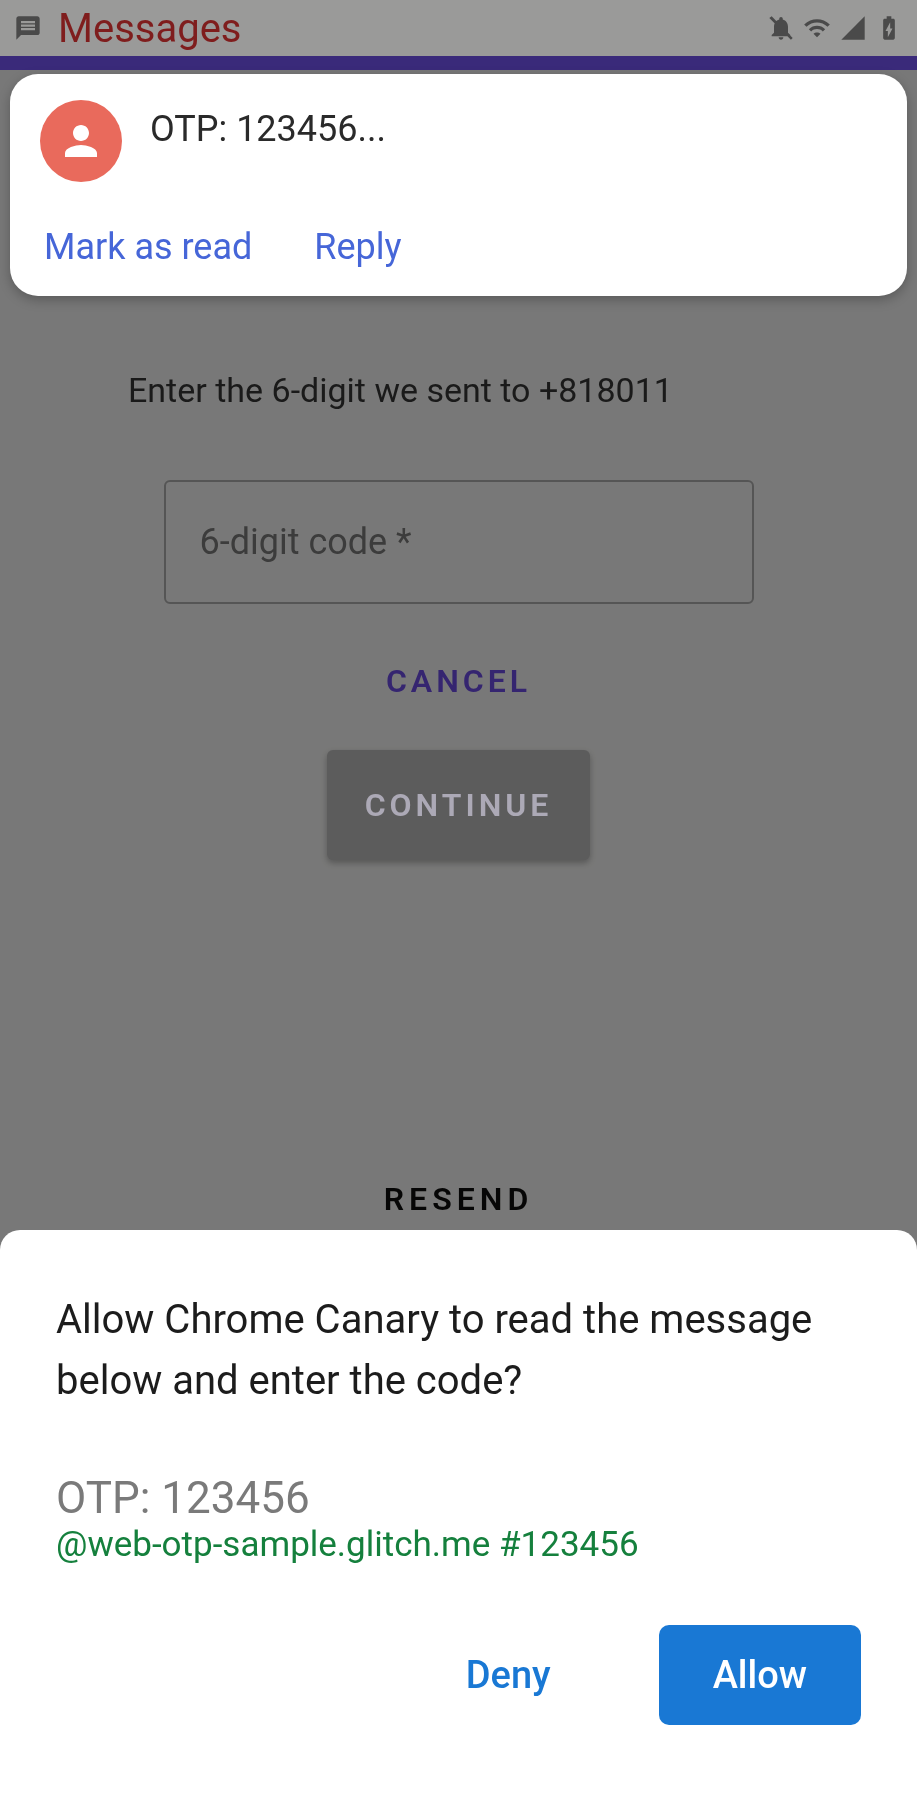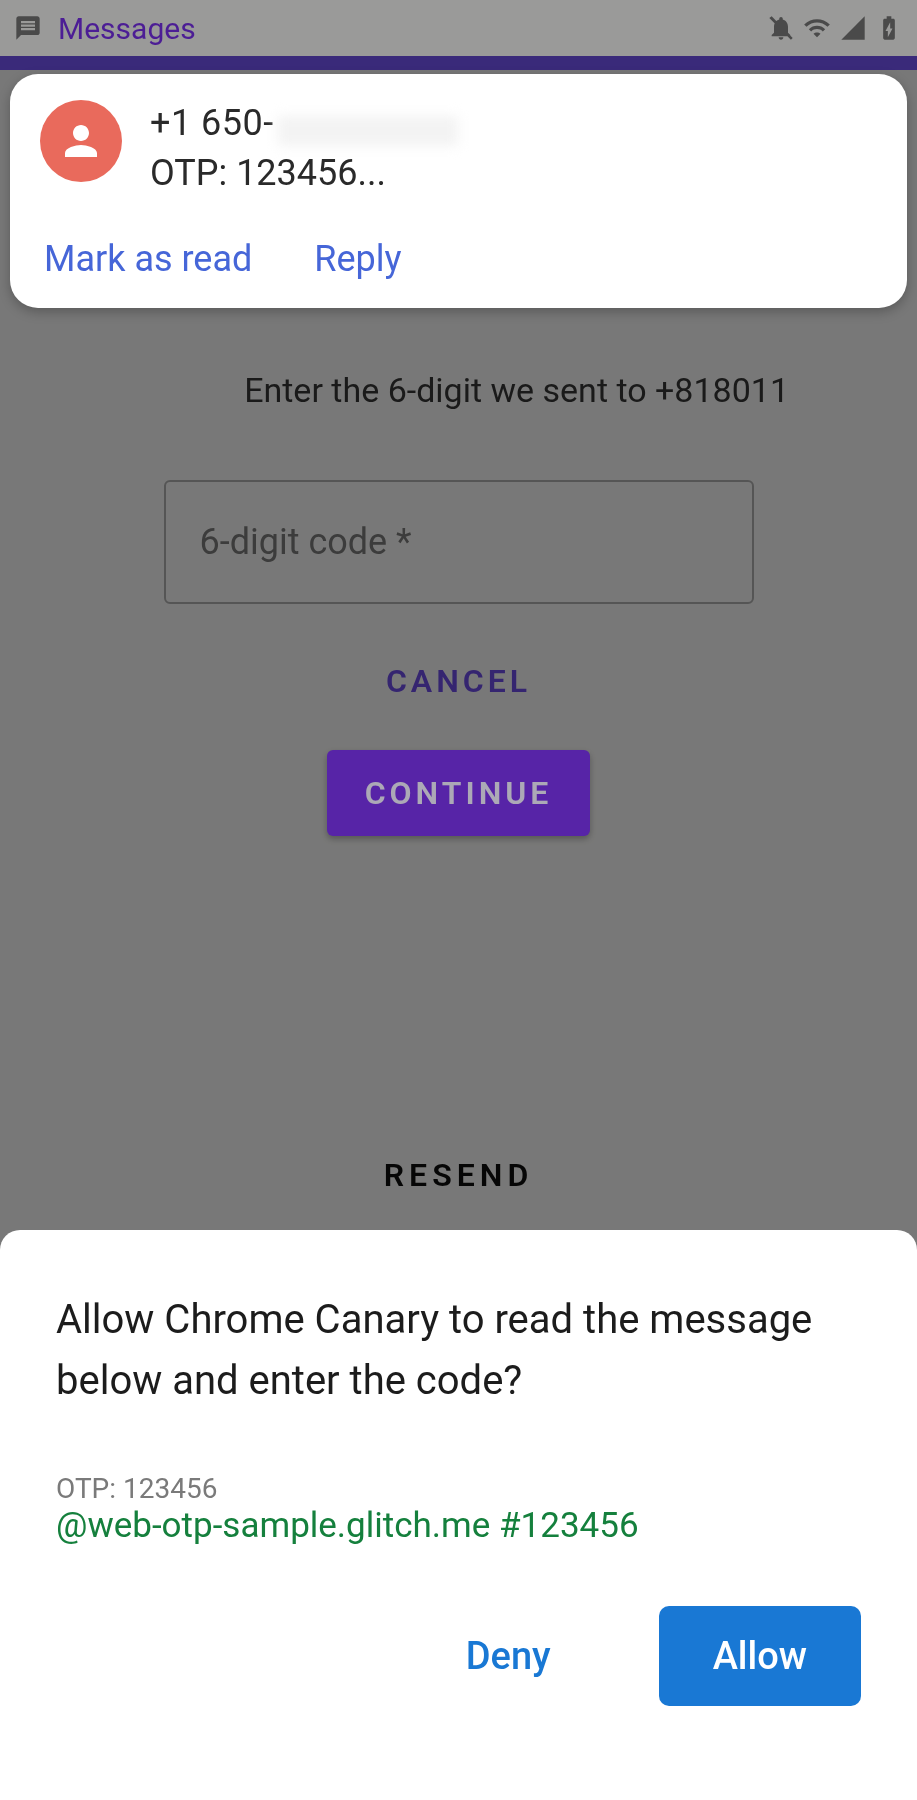--- a/index.html
+++ b/index.html
@@ -27,22 +27,22 @@
       display: flex;
       align-items: center;
       gap: 16px;
     }
     .statusbar-right {
       display: flex;
       align-items: center;
       gap: 8px;
     }
     .statusbar .app-label {
-      font-size: 30px;
-      color: #4c1d95;
+      font-size: 40px;
+      color: #7f1d1d;
       font-weight: 400;
     }
     .icon-generic {
       width: 28px;
       height: 28px;
       fill: #4a4a4a;
     }
     .purple-bar {
       height: 14px;
       background: #3a2a7a;
@@ -123,21 +123,21 @@
       left: 0;
       right: 0;
       bottom: 0;
       background: #9a9a99;
       filter: brightness(0.78) contrast(0.95);
       padding-top: 300px;
     }
     .instruction {
       font-size: 34px;
       color: #1a1a1a;
-      text-align: right;
+      text-align: left;
       padding: 0 128px;
       margin-bottom: 70px;
     }
     .code-input {
       display: block;
       margin: 0 auto;
       width: 590px;
       height: 124px;
       border: 2px solid #6a6a6a;
       border-radius: 6px;
@@ -163,24 +163,24 @@
       color: #3f2a8f;
       font-weight: 600;
       letter-spacing: 4px;
       background: none;
       border: none;
       padding: 22px 22px;
     }
     .continue-btn {
       font-size: 32px;
       color: #e0dced;
-      background: #6d28d9;
+      background: #737373;
       border: none;
       border-radius: 6px;
-      padding: 24px 38px;
+      padding: 36px 38px;
       letter-spacing: 4px;
       font-weight: 600;
       box-shadow: 0 3px 6px rgba(0,0,0,0.3);
     }
     .resend {
       text-align: center;
       margin-top: 320px;
       font-size: 32px;
       color: #000000;
       letter-spacing: 5px;
@@ -202,21 +202,21 @@
       font-size: 40px;
       color: #1c1c1c;
       line-height: 1.52;
       font-weight: 400;
       margin-bottom: 60px;
     }
     .sheet-title b {
       font-weight: 400;
     }
     .sheet-line1 {
-      font-size: 28px;
+      font-size: 44px;
       color: #7a7a7a;
     }
     .sheet-line2 {
       font-size: 35px;
       color: #15803d;
       margin-bottom: 60px;
     }
     .sheet-actions {
       display: flex;
       justify-content: flex-end;
@@ -281,24 +281,20 @@
 </div>
 
 <div class="notification-card">
   <div class="notif-row">
     <div class="avatar">
       <svg viewBox="0 0 24 24">
         <path d="M12 12c2.21 0 4-1.79 4-4s-1.79-4-4-4-4 1.79-4 4 1.79 4 4 4zm0 2c-2.67 0-8 1.34-8 4v2h16v-2c0-2.66-5.33-4-8-4z"></path>
       </svg>
     </div>
     <div class="notif-text">
-      <div>
-        <span class="notif-sender">+1 650-</span>
-        <span class="notif-sender-blur"></span>
-      </div>
       <div class="notif-preview">OTP: 123456...</div>
     </div>
   </div>
   <div class="notif-actions">
     <button class="notif-action">Mark as read</button>
     <button class="notif-action">Reply</button>
   </div>
 </div>
 
 <div class="bottom-sheet">

